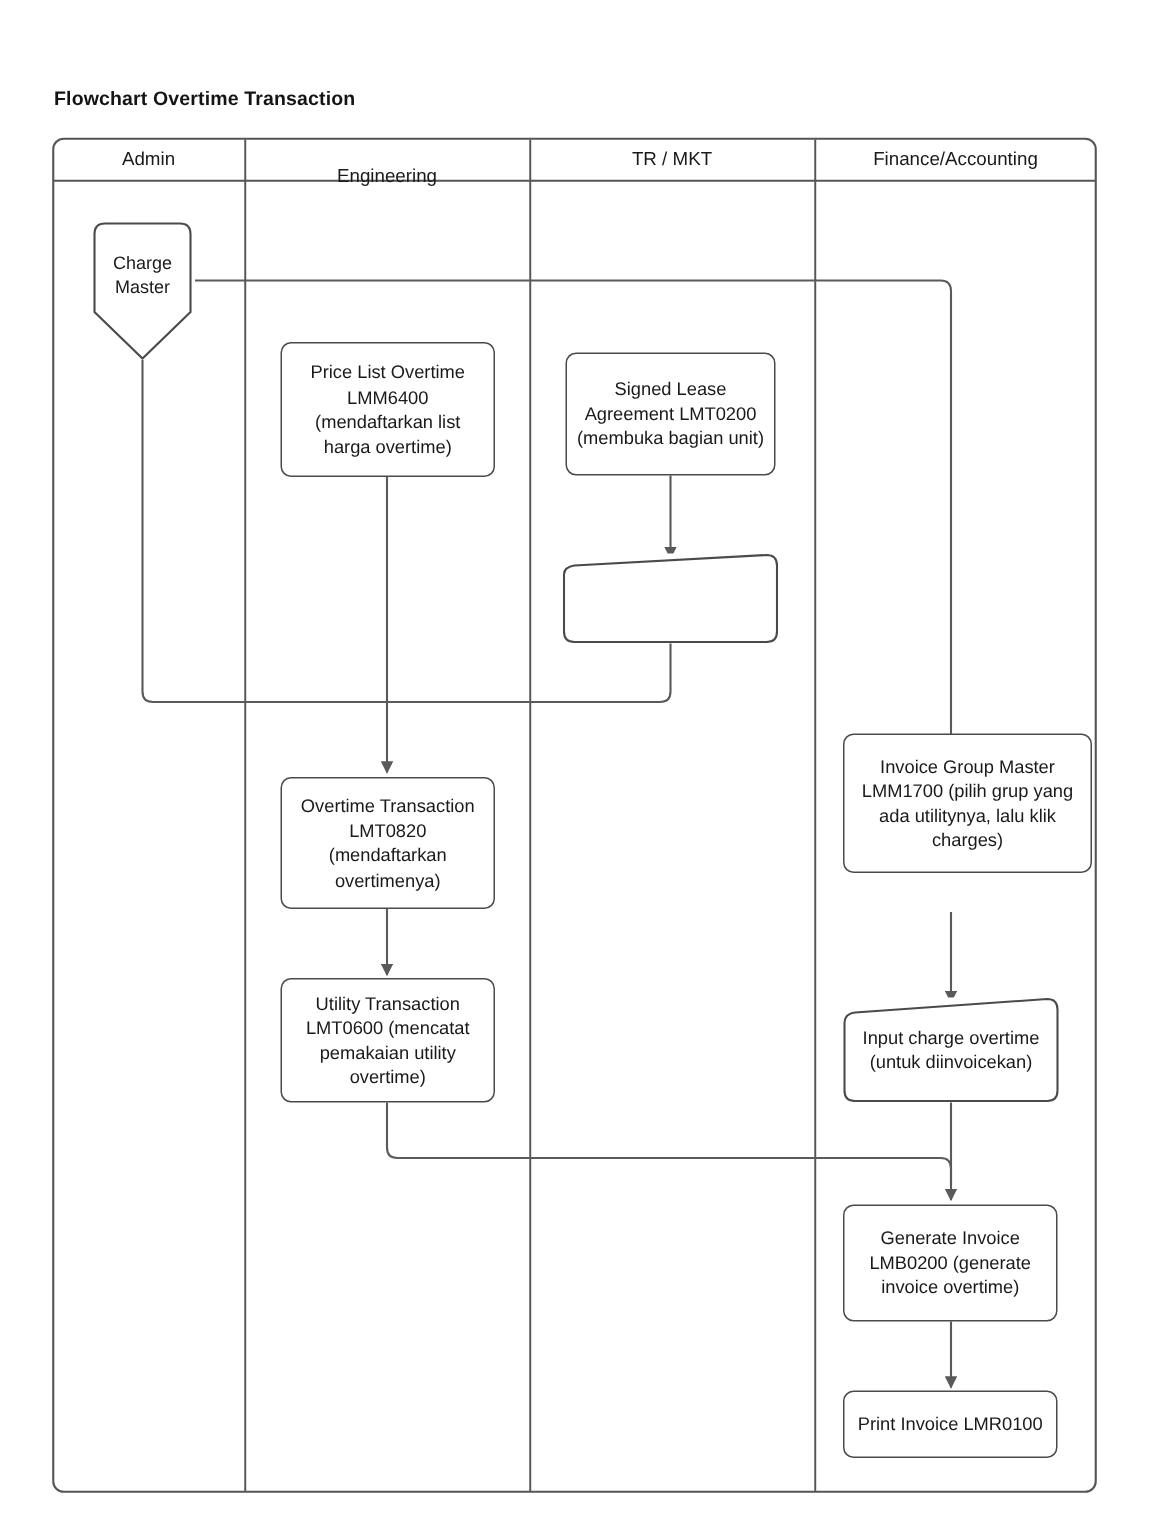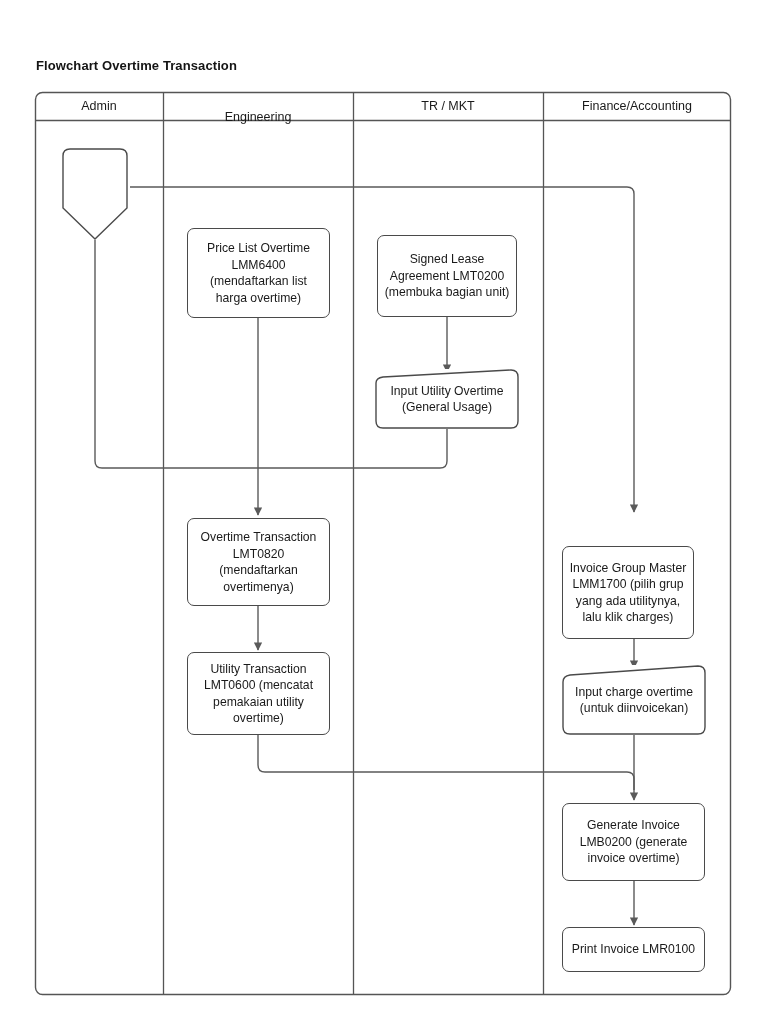--- a/index.html
+++ b/index.html
@@ -150,46 +150,47 @@
   <div class="lane-header w-admin">Admin</div>
   <div class="lane-header w-eng">Engineering</div>
   <div class="lane-header w-tr">TR / MKT</div>
   <div class="lane-header w-fin">Finance/Accounting</div>
 </div>
 
 <div class="node shield" style="left:62px; top:148px; width:66px; height:92px;">
   <svg class="shape" viewBox="0 0 66 92" preserveAspectRatio="none">
     <path d="M 1 8 Q 1 1 8 1 L 58 1 Q 65 1 65 8 L 65 60 L 33 91 L 1 60 Z" fill="#ffffff" stroke="#4a4a4a" stroke-width="1.4"></path>
   </svg>
+  <span class="label">Charge
+Master</span>
 </div>
 
 <div class="node rect" style="left:187px; top:228px; width:143px; height:90px;">
   <span class="label">Price List Overtime LMM6400 (mendaftarkan list harga overtime)</span>
 </div>
 
 <div class="node rect" style="left:377px; top:235px; width:140px; height:82px;">
   <span class="label">Signed Lease Agreement LMT0200 (membuka bagian unit)</span>
 </div>
 
 <div class="node manual" style="left:375px; top:369px; width:144px; height:60px;">
   <svg class="shape" viewBox="0 0 144 60" preserveAspectRatio="none">
     <path d="M 1 14 Q 1 9 8 8 L 136 1 Q 143 1 143 8 L 143 52 Q 143 59 136 59 L 8 59 Q 1 59 1 52 Z" fill="#ffffff" stroke="#4a4a4a" stroke-width="1.4"></path>
   </svg>
-  <span class="label">Input Utility Overtime (General Usage)</span>
 </div>
 
 <div class="node rect" style="left:187px; top:518px; width:143px; height:88px;">
   <span class="label">Overtime Transaction LMT0820 (mendaftarkan overtimenya)</span>
 </div>
 
 <div class="node rect" style="left:187px; top:652px; width:143px; height:83px;">
   <span class="label">Utility Transaction LMT0600 (mencatat pemakaian utility overtime)</span>
 </div>
 
-<div class="node rect" style="left:562px; top:546px; width:132px; height:93px;">
+<div class="node rect" style="left:562px; top:489px; width:166px; height:93px;">
   <span class="label">Invoice Group Master LMM1700 (pilih grup yang ada utilitynya, lalu klik charges)</span>
 </div>
 
 <div class="node manual" style="left:562px; top:665px; width:144px; height:70px;">
   <svg class="shape" viewBox="0 0 144 70" preserveAspectRatio="none">
     <path d="M 1 17 Q 1 11 8 10 L 136 1 Q 143 1 143 8 L 143 62 Q 143 69 136 69 L 8 69 Q 1 69 1 62 Z" fill="#ffffff" stroke="#4a4a4a" stroke-width="1.4"></path>
   </svg>
   <span class="label">Input charge overtime (untuk diinvoicekan)</span>
 </div>
 

